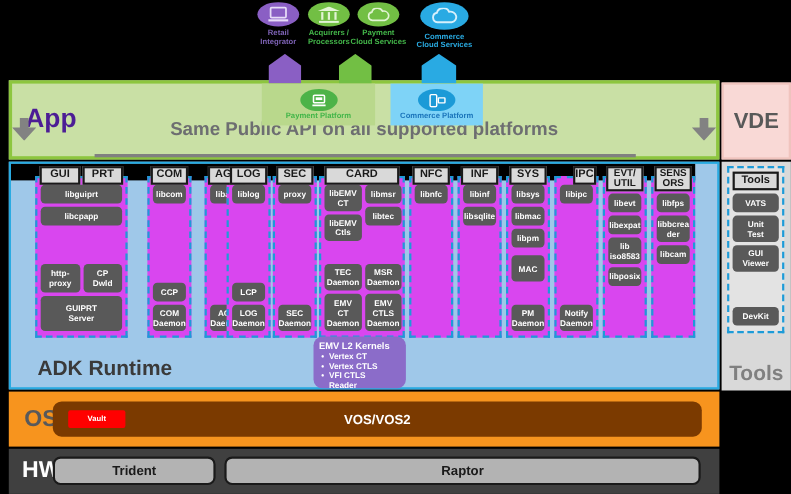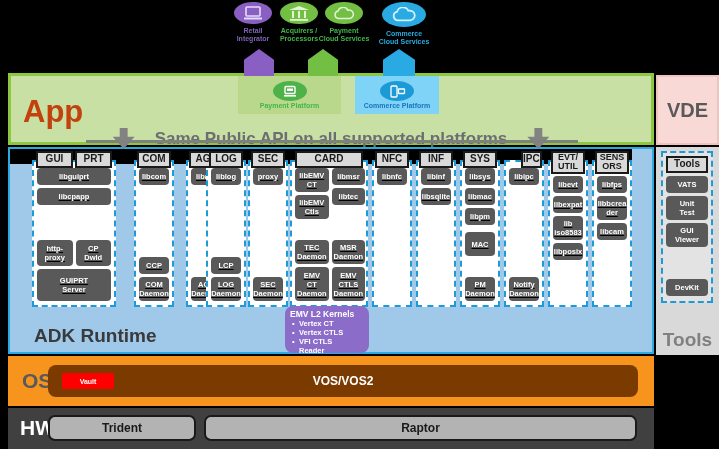--- a/index.html
+++ b/index.html
@@ -11,27 +11,27 @@
   .actor{position:absolute;top:2px;display:flex;flex-direction:column;align-items:center;}
   .actor-ellipse{width:38px;height:22px;border-radius:50%;display:flex;align-items:center;justify-content:center;}
   .actor-label{margin-top:3px;font-size:7px;font-weight:bold;line-height:1.2;text-align:center;white-space:pre-line;}
   .purple-fill{background:#8a5fc4;}  .green-fill{background:#72bf44;}  .blue-fill{background:#29aae3;}
   .purple-text{color:#7d62b5;} .green-text{color:#43b649;} .blue-text{color:#29aae1;}
 
   .connector{position:absolute;clip-path:polygon(50% 0,100% 40%,100% 100%,0 100%,0 40%);z-index:2;}
 
   
   .app-band{position:absolute;left:8px;top:73px;width:646px;height:72px;background:#c9e0a5;border:3px solid #8dc63f;z-index:1;}
-  .app-big-label{position:absolute;left:12px;top:18px;font-size:31px;font-weight:bold;color:#c2410c;}
+  .app-big-label{position:absolute;left:12px;top:18px;font-size:24px;font-weight:bold;color:#4c1d95;}
   .platform{position:absolute;top:0;display:flex;flex-direction:column;align-items:center;justify-content:center;z-index:3;}
   .platform.payment{left:227px;width:103px;height:38px;background:#b9d88c;}
   .platform.commerce{left:344px;width:84px;height:38px;background:#7ed3f7;}
   .plat-icon{width:34px;height:20px;border-radius:50%;display:flex;align-items:center;justify-content:center;}
   .plat-label{font-size:7px;font-weight:bold;margin-top:1px;}
-  .api-row{position:absolute;left:0;right:0;top:52px;display:flex;align-items:center;justify-content:center;gap:20px;}
+  .api-row{position:absolute;left:0;right:0;top:31px;display:flex;align-items:center;justify-content:space-between;gap:20px;}
   .api-text{font-size:17px;font-weight:bold;color:#6d6e71;white-space:nowrap;}
   .down-arrow{width:22px;height:21px;background:#828282;
     clip-path:polygon(32% 0,68% 0,68% 42%,100% 42%,50% 100%,0 42%,32% 42%);}
   .api-line{position:absolute;left:75px;top:64px;width:492px;height:3px;background:#808080;}
 
   
   .vde{position:absolute;left:656px;top:75px;width:63px;height:70px;background:#f9d9d6;border:2px solid #f0c4be;
        display:flex;align-items:center;justify-content:center;font-size:20px;font-weight:bold;color:#595959;}
   .tools-panel{position:absolute;left:656px;top:147px;width:63px;height:208px;background:#d9d9d9;padding-left:20px;}
   .tools-col{position:absolute;left:5px;top:4px;width:52px;height:152px;border:2px dashed #1d9bd8;background:#e3e3e3;
@@ -41,22 +41,22 @@
   
   .adk{position:absolute;left:8px;top:147px;width:646px;height:207px;background:#9fc8e9;border:2px solid #2aabe2;}
   .hdr-strip{position:absolute;left:0;top:0;width:622px;height:15px;background:#000;}
   .adk-big-label{position:absolute;left:24px;bottom:5px;font-size:19px;font-weight:bold;color:#3a3a3a;}
   .group{position:absolute;top:2px;height:156px;}
   .hdr-row{position:relative;z-index:2;display:flex;gap:2px;margin:0 3px;}
   .hdr{flex:1;background:#d9d9d9;border:2px solid #1a1a1a;color:#1a1a1a;font-weight:bold;font-size:10px;
        min-height:17px;display:flex;align-items:center;justify-content:center;text-align:center;
        white-space:pre-line;line-height:1.05;}
   .hdr.small{font-size:9px;}
-  .col{position:absolute;left:0;right:0;top:9px;bottom:0;border:2px dashed #1d9bd8;background:#ffffff;
-       display:flex;flex-direction:column;gap:3px;padding:6px 3px 4px 3px;text-decoration:underline;}
+  .col{position:absolute;left:0;right:0;top:9px;bottom:0;border:2px dashed #1d9bd8;background:#d946ef;
+       display:flex;flex-direction:column;gap:3px;padding:6px 3px 4px 3px;}
   .col.rowdir{flex-direction:row;gap:3px;}
   .subcol{flex:1;display:flex;flex-direction:column;gap:3px;}
   .item{background:#595959;color:#fff;border-radius:4px;font-weight:bold;font-size:7.5px;line-height:1.2;
         min-height:17px;display:flex;align-items:center;justify-content:center;text-align:center;
         white-space:pre-line;padding:1px 2px;flex-shrink:0;}
   .item.h2{min-height:24px;}
   .item.h3{min-height:34px;}
   .item.srv{min-height:32px;}
   .item.mac{min-height:24px;margin-top:4px;}
   .mt{margin-top:auto;}

